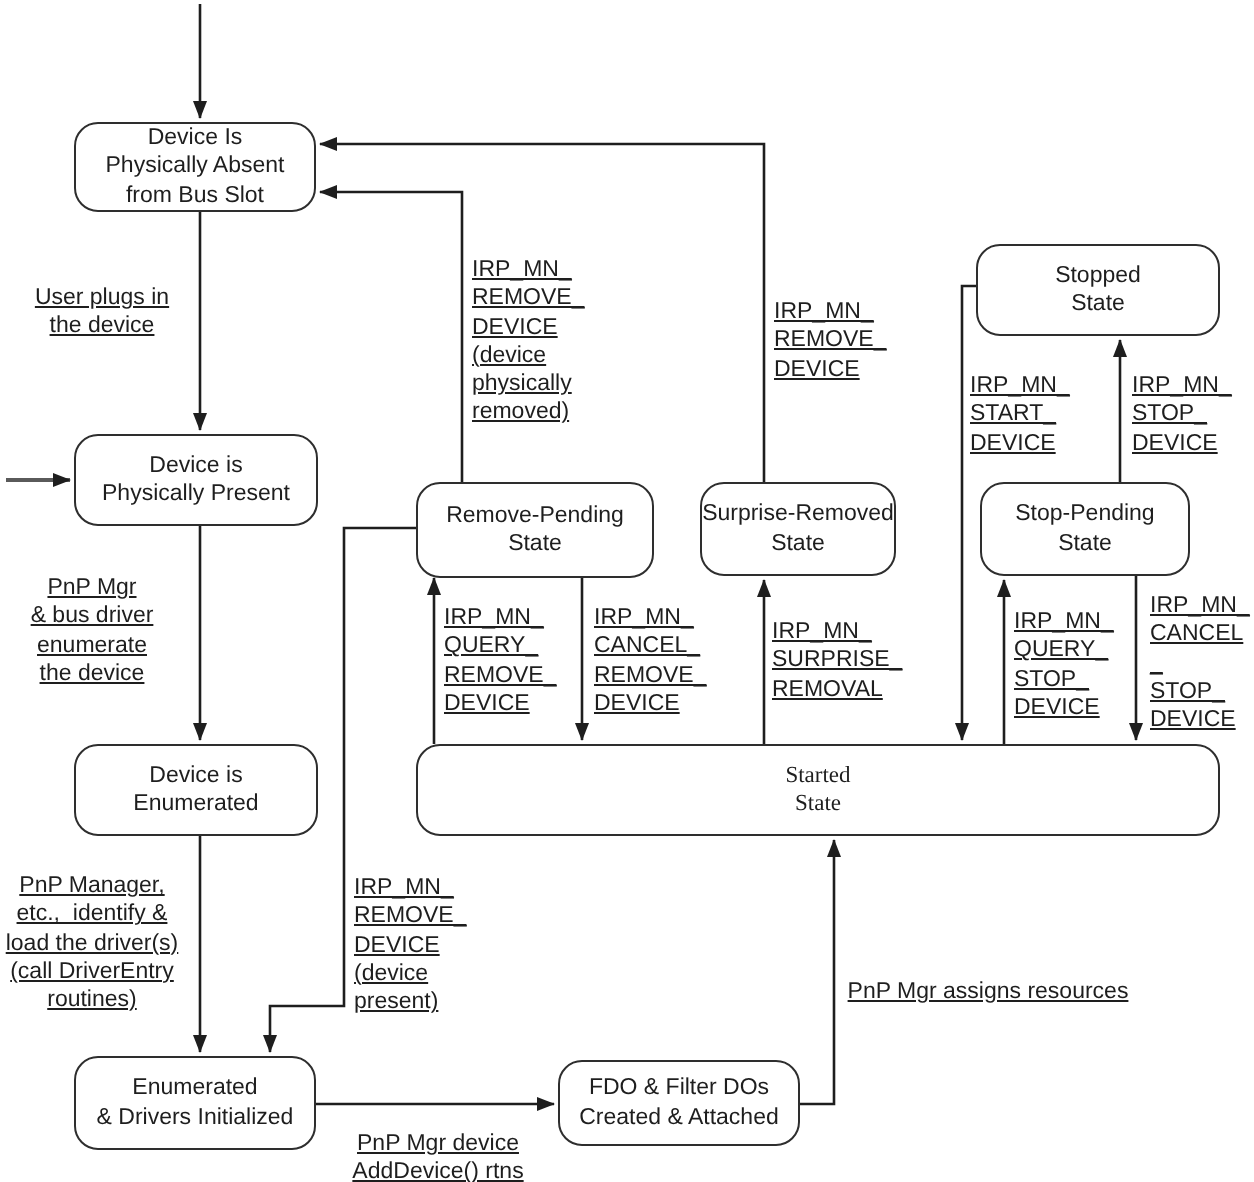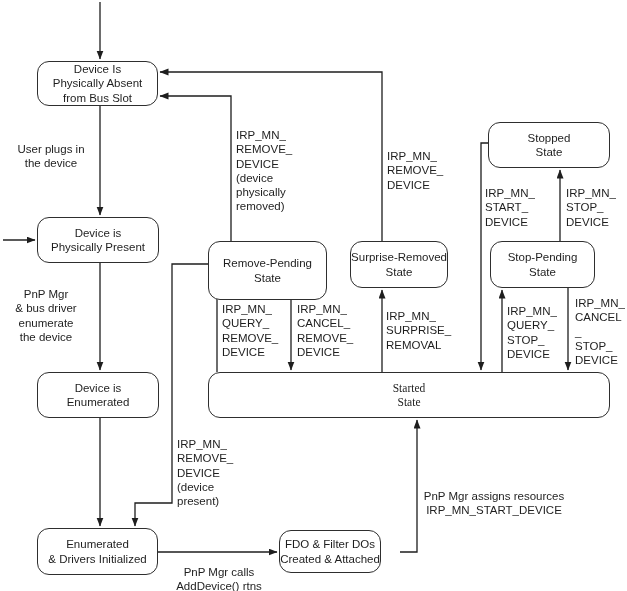--- a/index.html
+++ b/index.html
@@ -7,21 +7,21 @@
   #canvas{position:relative;width:627px;height:591px;background:#ffffff;overflow:hidden;}
   #edges{position:absolute;left:0;top:0;width:627px;height:591px;}
   #edges polyline{fill:none;stroke:#1e1e1e;stroke-width:1.3;}
   #edges polyline.thick{stroke:#5a5a5a;stroke-width:2;}
   .node{
     position:absolute;box-sizing:border-box;background:#fff;
     border:1.5px solid #2e2e2e;border-radius:12px;
     display:flex;flex-direction:column;align-items:center;justify-content:center;
     text-align:center;line-height:14.3px;
   }
-  .label{position:absolute;white-space:pre;line-height:14.3px;}
+  .label{position:absolute;white-space:pre;line-height:14.3px;text-decoration:underline;}
   .label.center{transform:translateX(-50%);text-align:center;}
   .tline{pointer-events:none;}
 </style>
 </head>
 <body>
 
 <div id="canvas">
   <svg id="edges" viewBox="0 0 627 591" xmlns="http://www.w3.org/2000/svg">
     <defs>
       <marker id="arrow" markerWidth="10" markerHeight="8" refX="8.5" refY="3.5" orient="auto" markerUnits="userSpaceOnUse">
@@ -56,25 +56,25 @@
       <div class="tline">Physically Present</div>
     </div>
     <div class="node" style="left: 37px; top: 372px; width: 122px; height: 46px;">
       <div class="tline">Device is</div>
       <div class="tline">Enumerated</div>
     </div>
     <div class="node" style="left: 37px; top: 528px; width: 121px; height: 47px;">
       <div class="tline">Enumerated</div>
       <div class="tline">&amp; Drivers Initialized</div>
     </div>
-    <div class="node" style="left: 279px; top: 530px; width: 102px; height: 43px;">
+    <div class="node" style="left: 279px; top: 530px; width: 121px; height: 43px;">
       <div class="tline">FDO &amp; Filter DOs</div>
       <div class="tline">Created &amp; Attached</div>
     </div>
-    <div class="node" style="left: 208px; top: 241px; width: 119px; height: 59px;">
+    <div class="node" style="left: 208px; top: 241px; width: 119px; height: 48px;">
       <div class="tline">Remove-Pending</div>
       <div class="tline">State</div>
     </div>
     <div class="node" style="left: 350px; top: 241px; width: 98px; height: 47px;">
       <div class="tline">Surprise-Removed</div>
       <div class="tline">State</div>
     </div>
     <div class="node" style="left: 490px; top: 241px; width: 105px; height: 47px;">
       <div class="tline">Stop-Pending</div>
       <div class="tline">State</div>
@@ -82,25 +82,26 @@
     <div class="node" style="left: 488px; top: 122px; width: 122px; height: 46px;">
       <div class="tline">Stopped</div>
       <div class="tline">State</div>
     </div>
     <div class="node" style="left: 208px; top: 372px; width: 402px; height: 46px; font-family: Liberation Serif, serif;">
       <div class="tline">Started</div>
       <div class="tline">State</div>
     </div>
     <div class="label center" style="left: 51px; top: 142px;"><div class="tline">User plugs in</div><div class="tline">the device</div></div>
     <div class="label center" style="left: 46px; top: 287px;"><div class="tline">PnP Mgr</div><div class="tline">&amp; bus driver</div><div class="tline">enumerate</div><div class="tline">the device</div></div>
+    <div class="label center" style="left: 46px; top: 436px;"><div class="tline">PnP Manager,</div><div class="tline">etc.,  identify &amp;</div><div class="tline">load the driver(s)</div><div class="tline">(call DriverEntry</div><div class="tline">routines)</div></div>
     <div class="label" style="left: 236px; top: 128px;"><div class="tline">IRP_MN_</div><div class="tline">REMOVE_</div><div class="tline">DEVICE</div><div class="tline">(device</div><div class="tline">physically</div><div class="tline">removed)</div></div>
     <div class="label" style="left: 387px; top: 149px;"><div class="tline">IRP_MN_</div><div class="tline">REMOVE_</div><div class="tline">DEVICE</div></div>
     <div class="label" style="left: 485px; top: 186px;"><div class="tline">IRP_MN_</div><div class="tline">START_</div><div class="tline">DEVICE</div></div>
     <div class="label" style="left: 566px; top: 186px;"><div class="tline">IRP_MN_</div><div class="tline">STOP_</div><div class="tline">DEVICE</div></div>
     <div class="label" style="left: 222px; top: 302px;"><div class="tline">IRP_MN_</div><div class="tline">QUERY_</div><div class="tline">REMOVE_</div><div class="tline">DEVICE</div></div>
     <div class="label" style="left: 297px; top: 302px;"><div class="tline">IRP_MN_</div><div class="tline">CANCEL_</div><div class="tline">REMOVE_</div><div class="tline">DEVICE</div></div>
     <div class="label" style="left: 386px; top: 309px;"><div class="tline">IRP_MN_</div><div class="tline">SURPRISE_</div><div class="tline">REMOVAL</div></div>
     <div class="label" style="left: 507px; top: 304px;"><div class="tline">IRP_MN_</div><div class="tline">QUERY_</div><div class="tline">STOP_</div><div class="tline">DEVICE</div></div>
     <div class="label" style="left: 575px; top: 296px;"><div class="tline">IRP_MN_</div><div class="tline">CANCEL</div><div class="tline">_</div><div class="tline">STOP_</div><div class="tline">DEVICE</div></div>
     <div class="label" style="left: 177px; top: 437px;"><div class="tline">IRP_MN_</div><div class="tline">REMOVE_</div><div class="tline">DEVICE</div><div class="tline">(device</div><div class="tline">present)</div></div>
-    <div class="label center" style="left: 494px; top: 489px;"><div class="tline">PnP Mgr assigns resources</div><div class="tline">IRP_MN_START_DEVICE</div></div>
-    <div class="label center" style="left: 219px; top: 565px;"><div class="tline">PnP Mgr calls</div><div class="tline">AddDevice() rtns</div></div>
+    <div class="label center" style="left: 494px; top: 489px;"><div class="tline">PnP Mgr assigns resources</div></div>
+    <div class="label center" style="left: 219px; top: 565px;"><div class="tline">PnP Mgr device</div><div class="tline">AddDevice() rtns</div></div>
   </div>
 
 </body></html>

